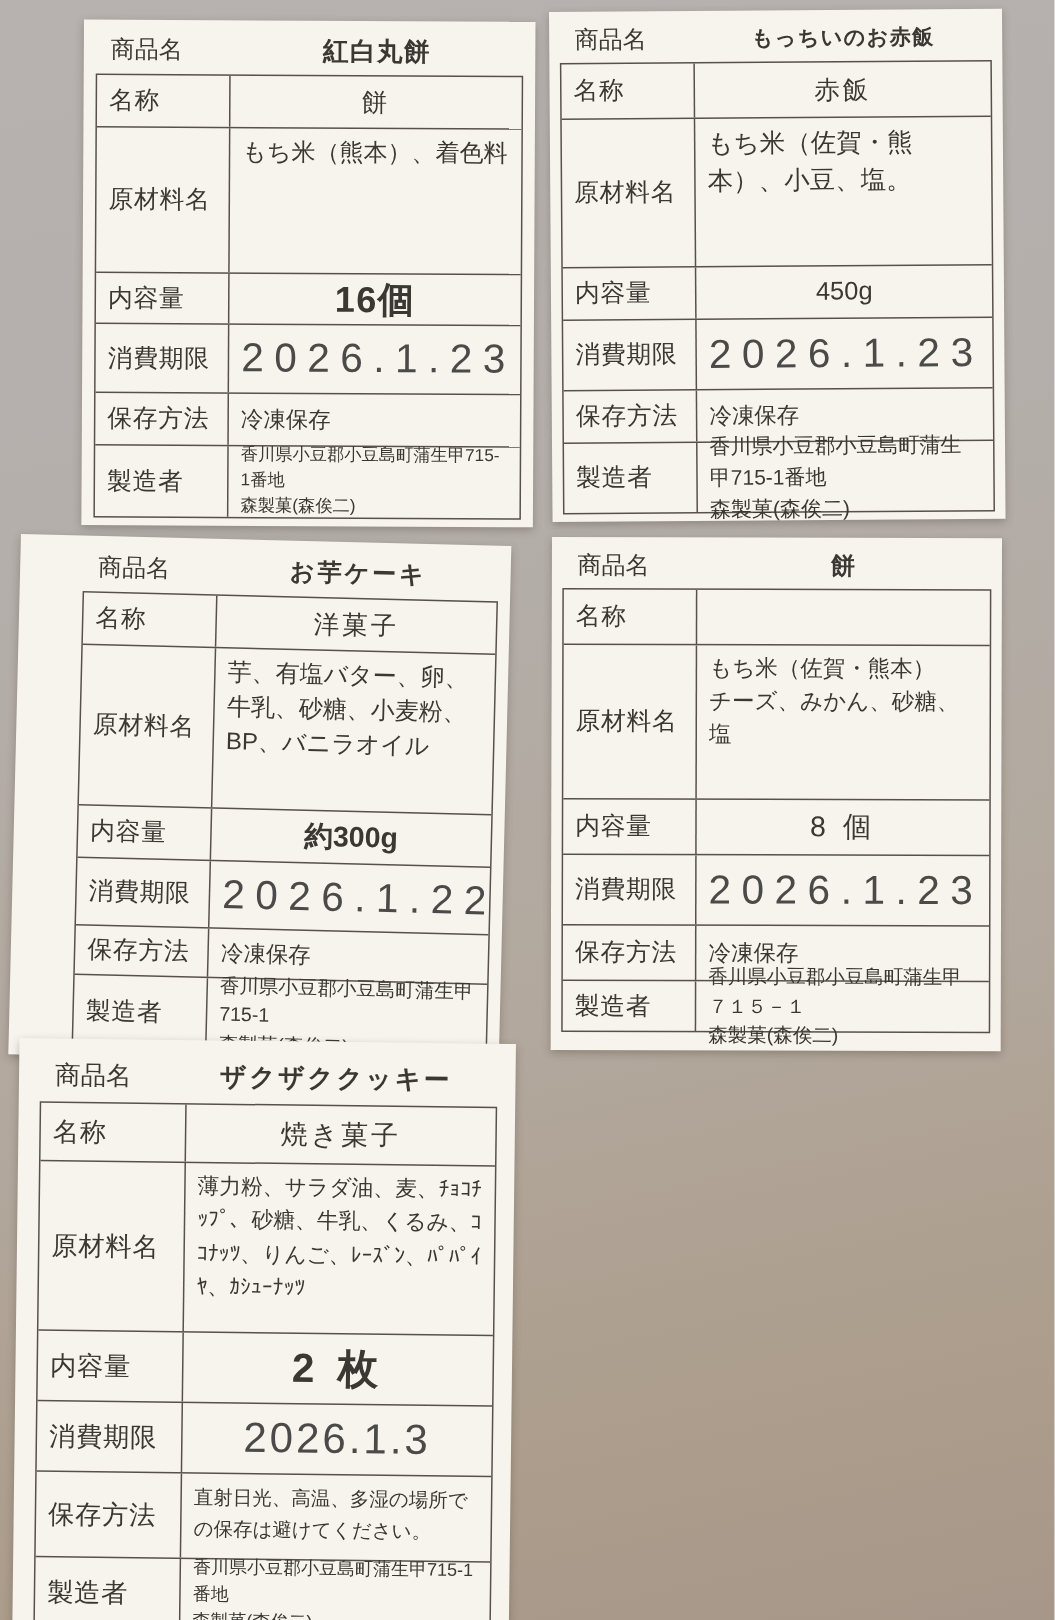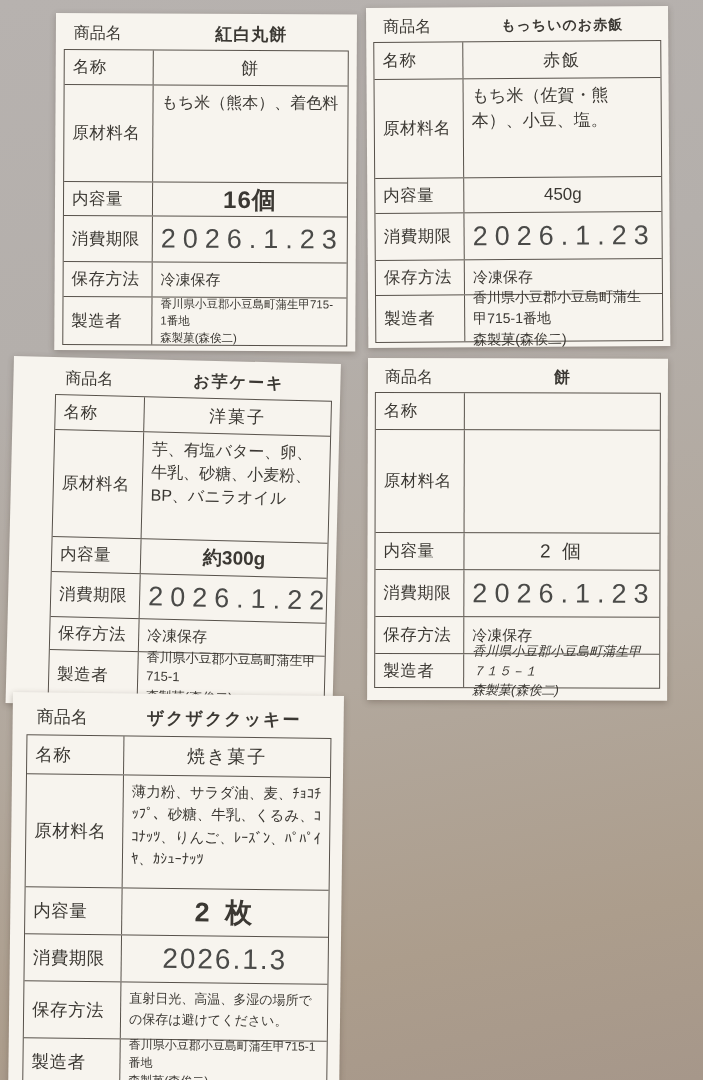--- a/index.html
+++ b/index.html
@@ -77,21 +77,21 @@
   .c4 .card-inner{padding:4px 7px 12px;}
   .c4 .header-row{height:30px;}
   .c4 .header-value{font-size:16px;letter-spacing:2px;}
   .c4 .r-name{height:36px;}
   .c4 .r-ing{height:102px;}
   .c4 .v-ing{font-size:15px;}
   .c4 .r-amt{height:36px;}
   .c4 .v-amt{font-size:19px;letter-spacing:3px;}
   .c4 .r-date{height:46px;}
   .c4 .r-store{height:36px;}
-  .c4 .v-mfg{font-size:13px;font-style:italic;}
+  .c4 .v-mfg{font-size:13px;}
 
   
   .c5{left:13px;top:692px;width:331px;height:396px;transform:rotate(.7deg);transform-origin:top left;}
   .c5 .card-inner{padding:6px 12px 4px 14px;}
   .c5 .header-row{height:36px;}
   .c5 .header-label{font-size:17px;}
   .c5 .header-value{font-size:17px;letter-spacing:2px;}
   .c5 .cell-label{font-size:17.5px;width:88px;}
   .c5 .r-name{height:38px;}
   .c5 .v-name{font-size:18px;}
@@ -222,24 +222,26 @@
     <div class="header-row">
       <div class="header-label">商品名</div>
       <div class="header-value">餅</div>
     </div>
     <div class="tbl">
       <div class="row r-name">
         <div class="cell-label">名称</div>
       </div>
       <div class="row r-ing">
         <div class="cell-label">原材料名</div>
-      </div>
-      <div class="row r-amt">
-        <div class="cell-label">内容量</div>
-        <div class="cell-value v-amt">2 個</div>
+        <div class="cell-value v-ing">もち米（佐賀・熊本）
+チーズ、みかん、砂糖、塩</div>
+      </div>
+      <div class="row r-amt">
+        <div class="cell-label">内容量</div>
+        <div class="cell-value v-amt">8 個</div>
       </div>
       <div class="row r-date">
         <div class="cell-label">消費期限</div>
         <div class="cell-value v-date">2026.1.23</div>
       </div>
       <div class="row r-store">
         <div class="cell-label">保存方法</div>
         <div class="cell-value v-store">冷凍保存</div>
       </div>
       <div class="row grow">

